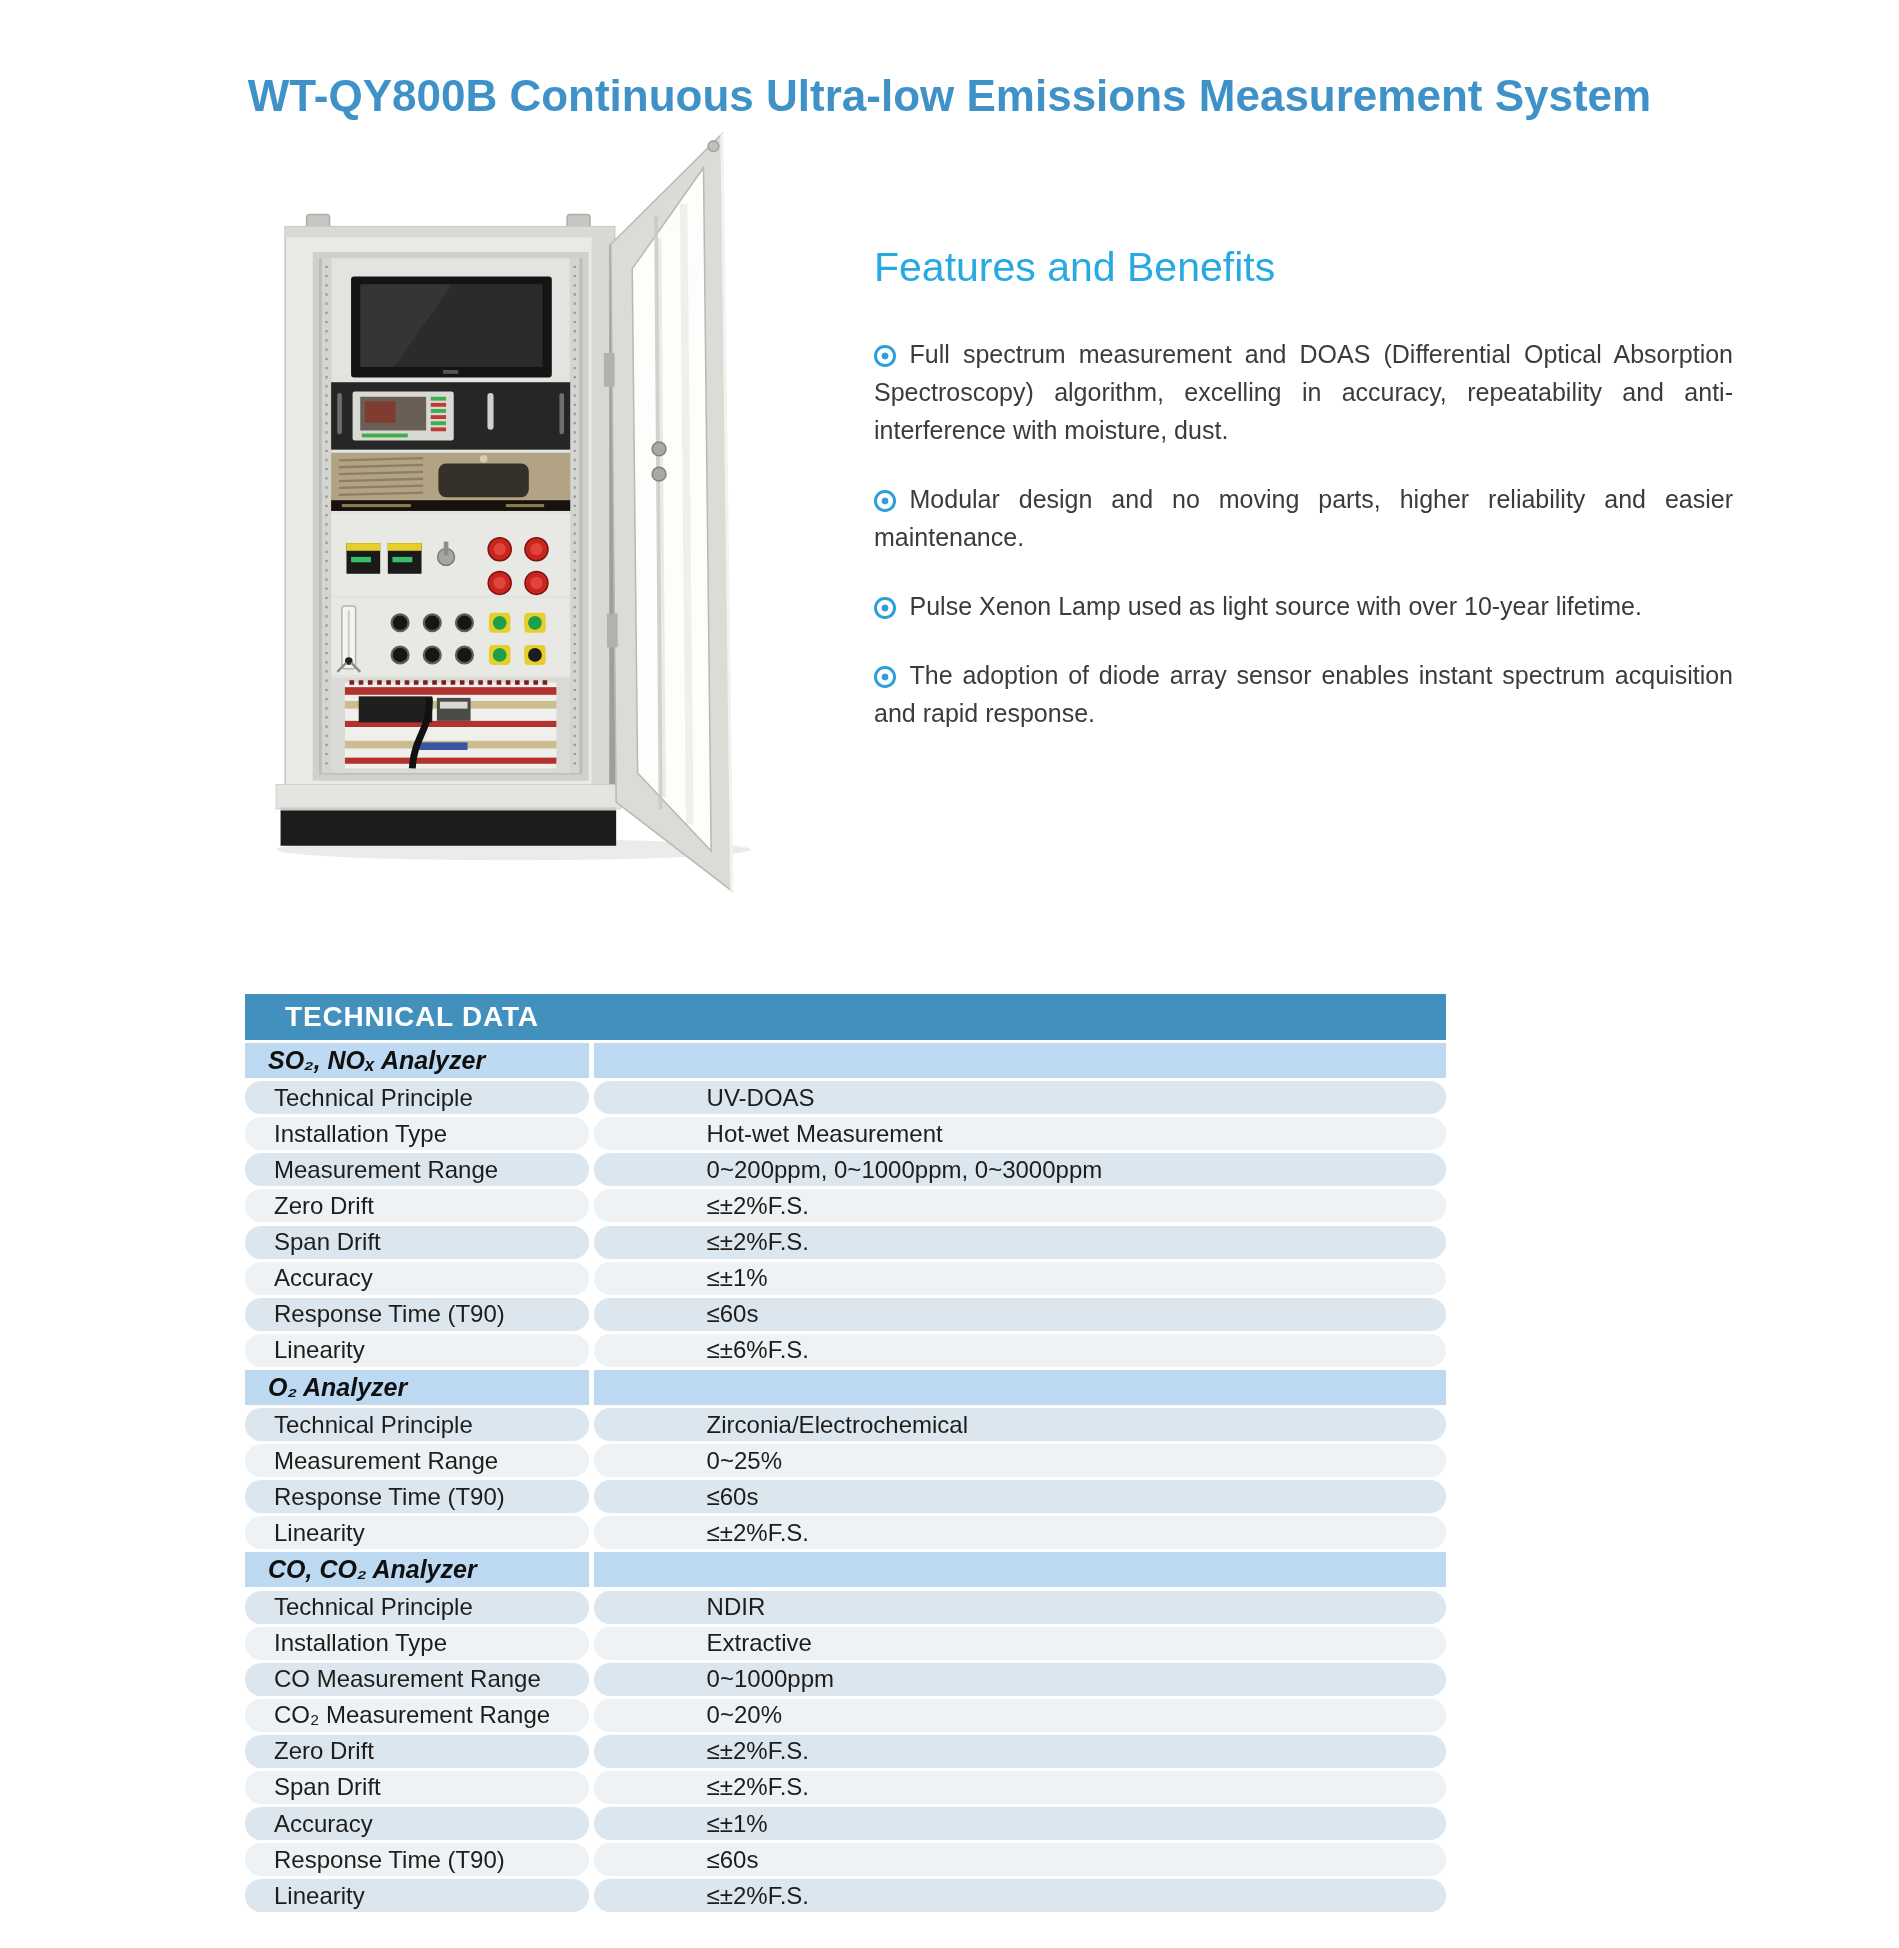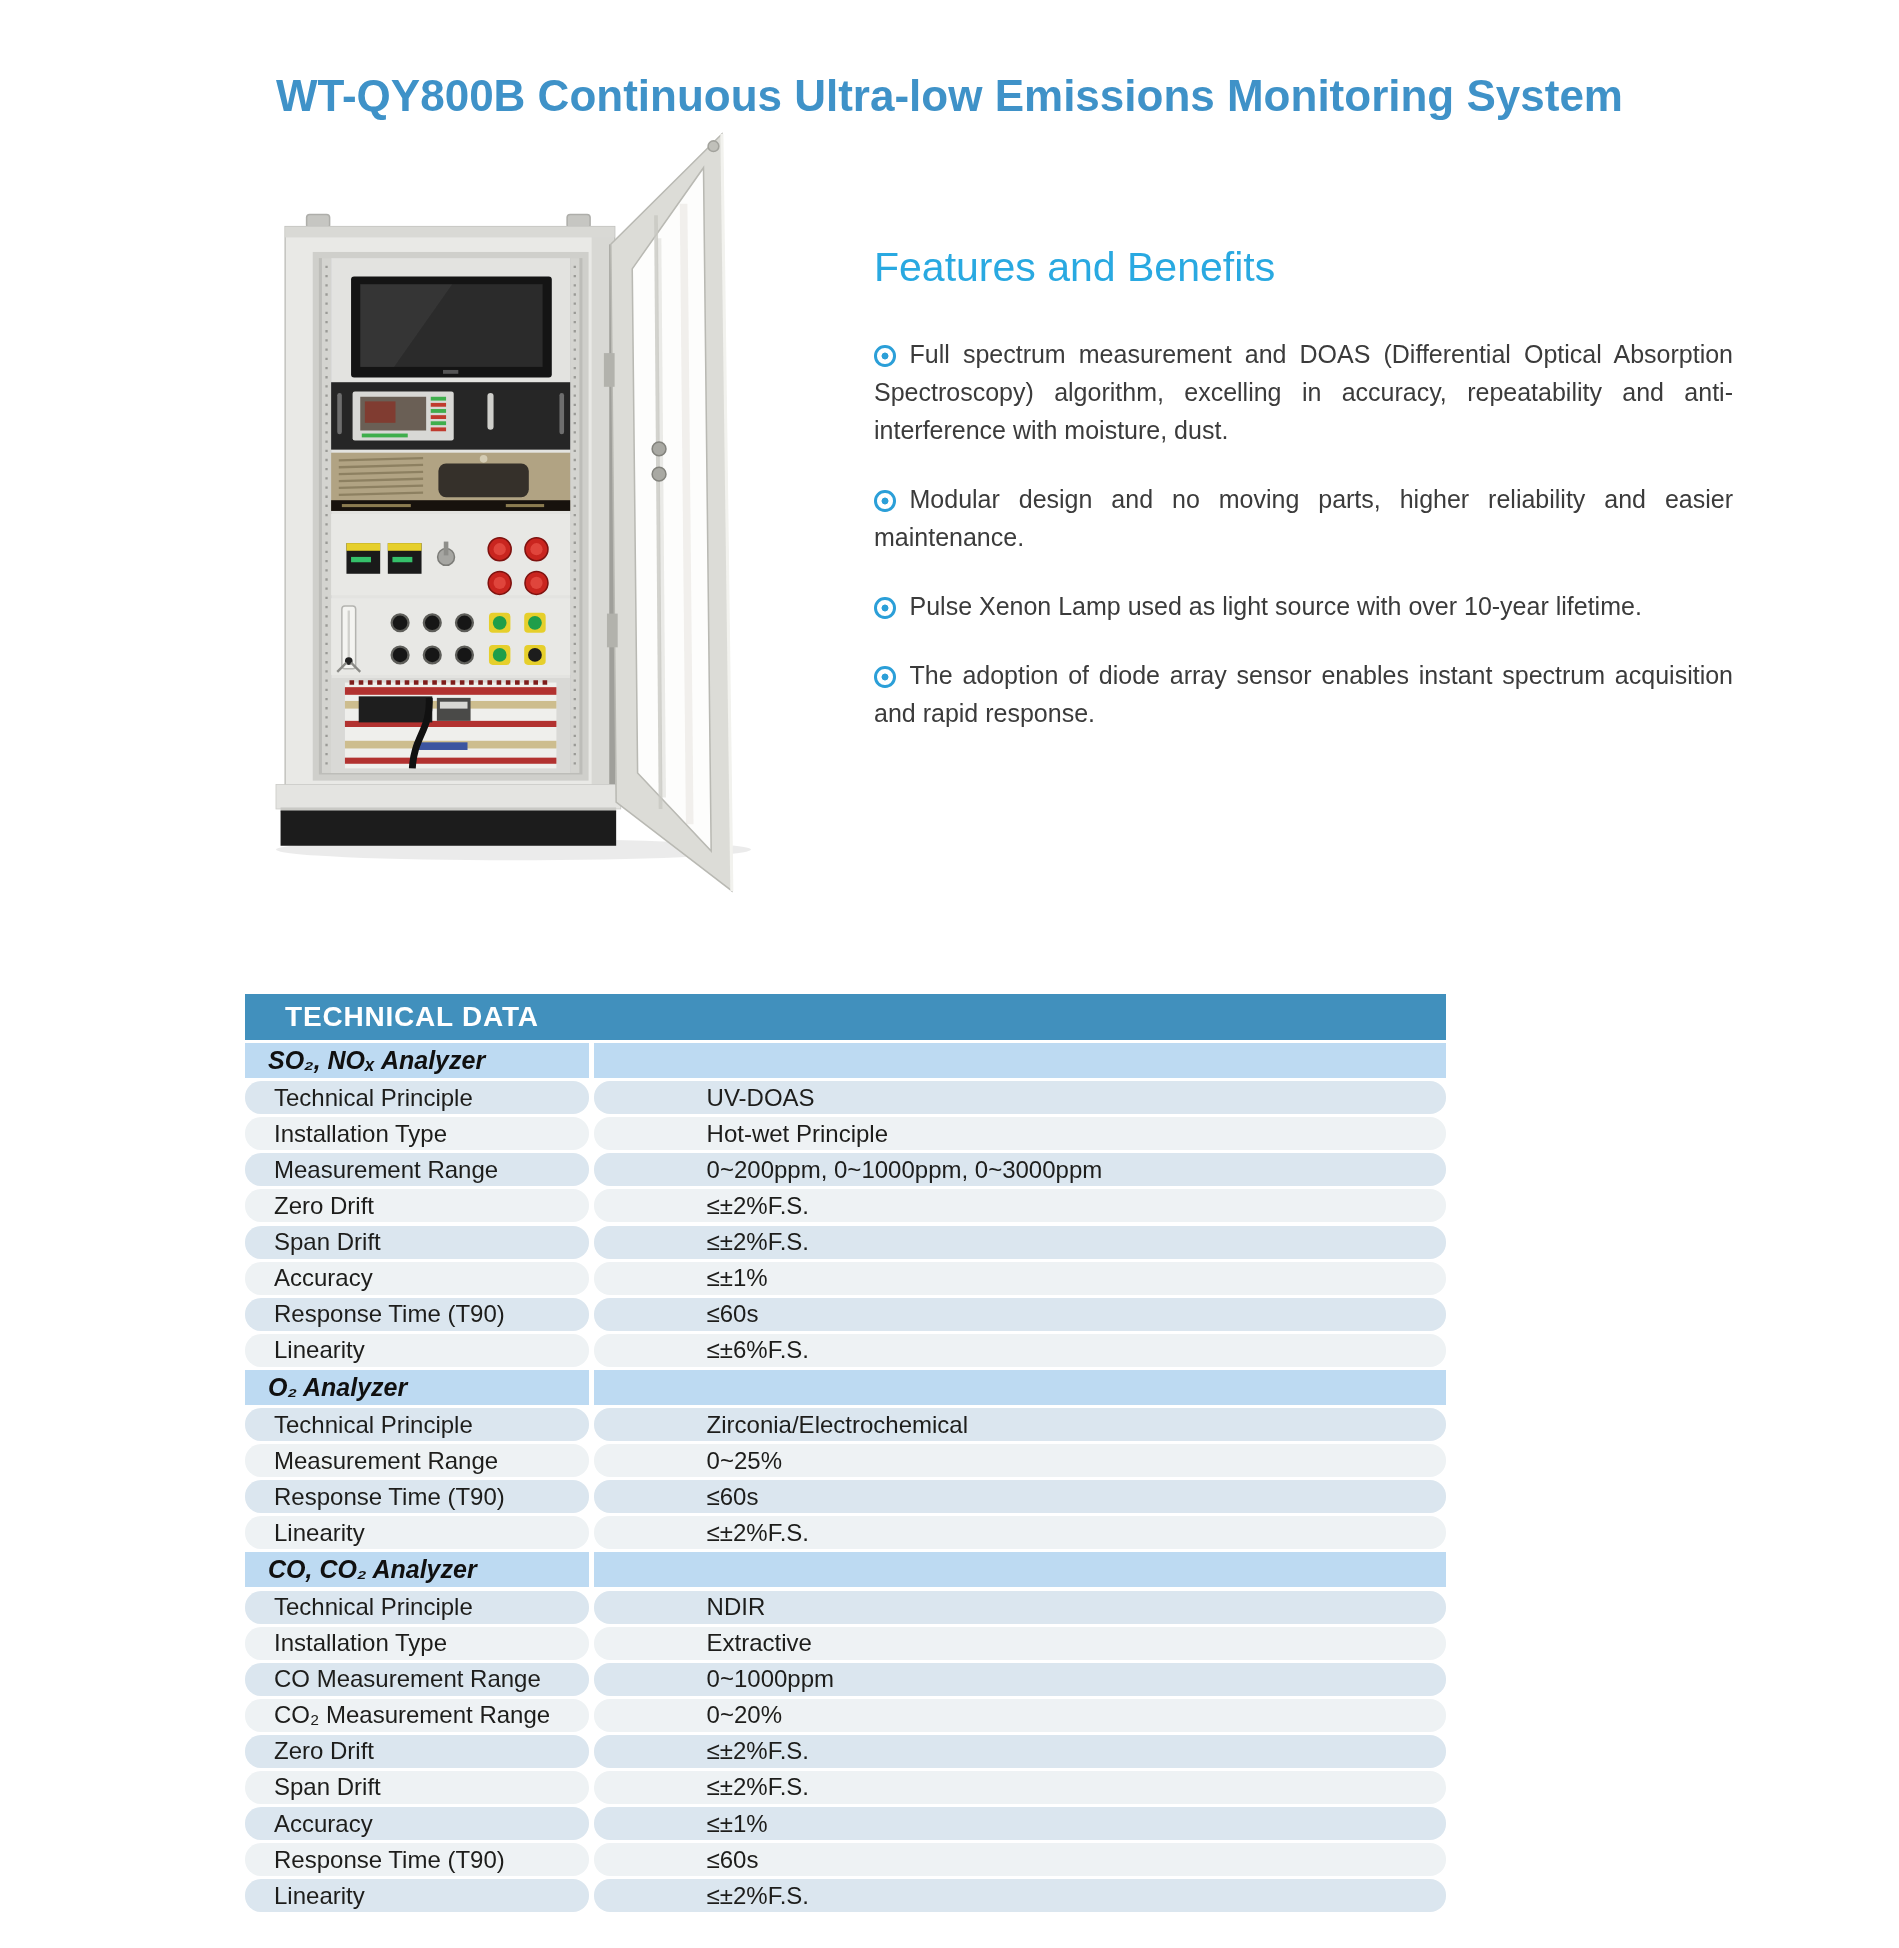--- a/index.html
+++ b/index.html
@@ -122,21 +122,21 @@
     border-radius:16px;
   }
   .t-data.alt-a .cell{background:var(--row_bg_a);}
   .t-data.alt-b .cell{background:var(--row_bg_b);}
 </style>
 </head>
 <body>
 
 <div class="page">
 
-  <h1 class="doc-title">WT-QY800B Continuous Ultra-low Emissions Monitoring System</h1>
+  <h1 class="doc-title">WT-QY800B Continuous Ultra-low Emissions Measurement System</h1>
 
   <div class="figure-wrap">
     <svg viewBox="0 0 680 1020" xmlns="http://www.w3.org/2000/svg">
 
       <ellipse cx="370" cy="948" rx="310" ry="14" fill="rgba(0,0,0,0.08)"></ellipse>
 
       <g>
 
         <rect x="100" y="119" width="30" height="18" rx="4" fill="#c6c6c2" stroke="#aeaeaa" stroke-width="2"></rect>
         <rect x="440" y="119" width="30" height="18" rx="4" fill="#c6c6c2" stroke="#aeaeaa" stroke-width="2"></rect>
@@ -316,21 +316,21 @@
     <div class="t-row t-sec">
       <div class="cell label">SO₂, NOₓ Analyzer</div>
       <div class="cell value"></div>
     </div>
     <div class="t-row t-data alt-a">
       <div class="cell label">Technical Principle</div>
       <div class="cell value">UV-DOAS</div>
     </div>
     <div class="t-row t-data alt-b">
       <div class="cell label">Installation Type</div>
-      <div class="cell value">Hot-wet Principle</div>
+      <div class="cell value">Hot-wet Measurement</div>
     </div>
     <div class="t-row t-data alt-a">
       <div class="cell label">Measurement Range</div>
       <div class="cell value">0~200ppm, 0~1000ppm, 0~3000ppm</div>
     </div>
     <div class="t-row t-data alt-b">
       <div class="cell label">Zero Drift</div>
       <div class="cell value">≤±2%F.S.</div>
     </div>
     <div class="t-row t-data alt-a">

